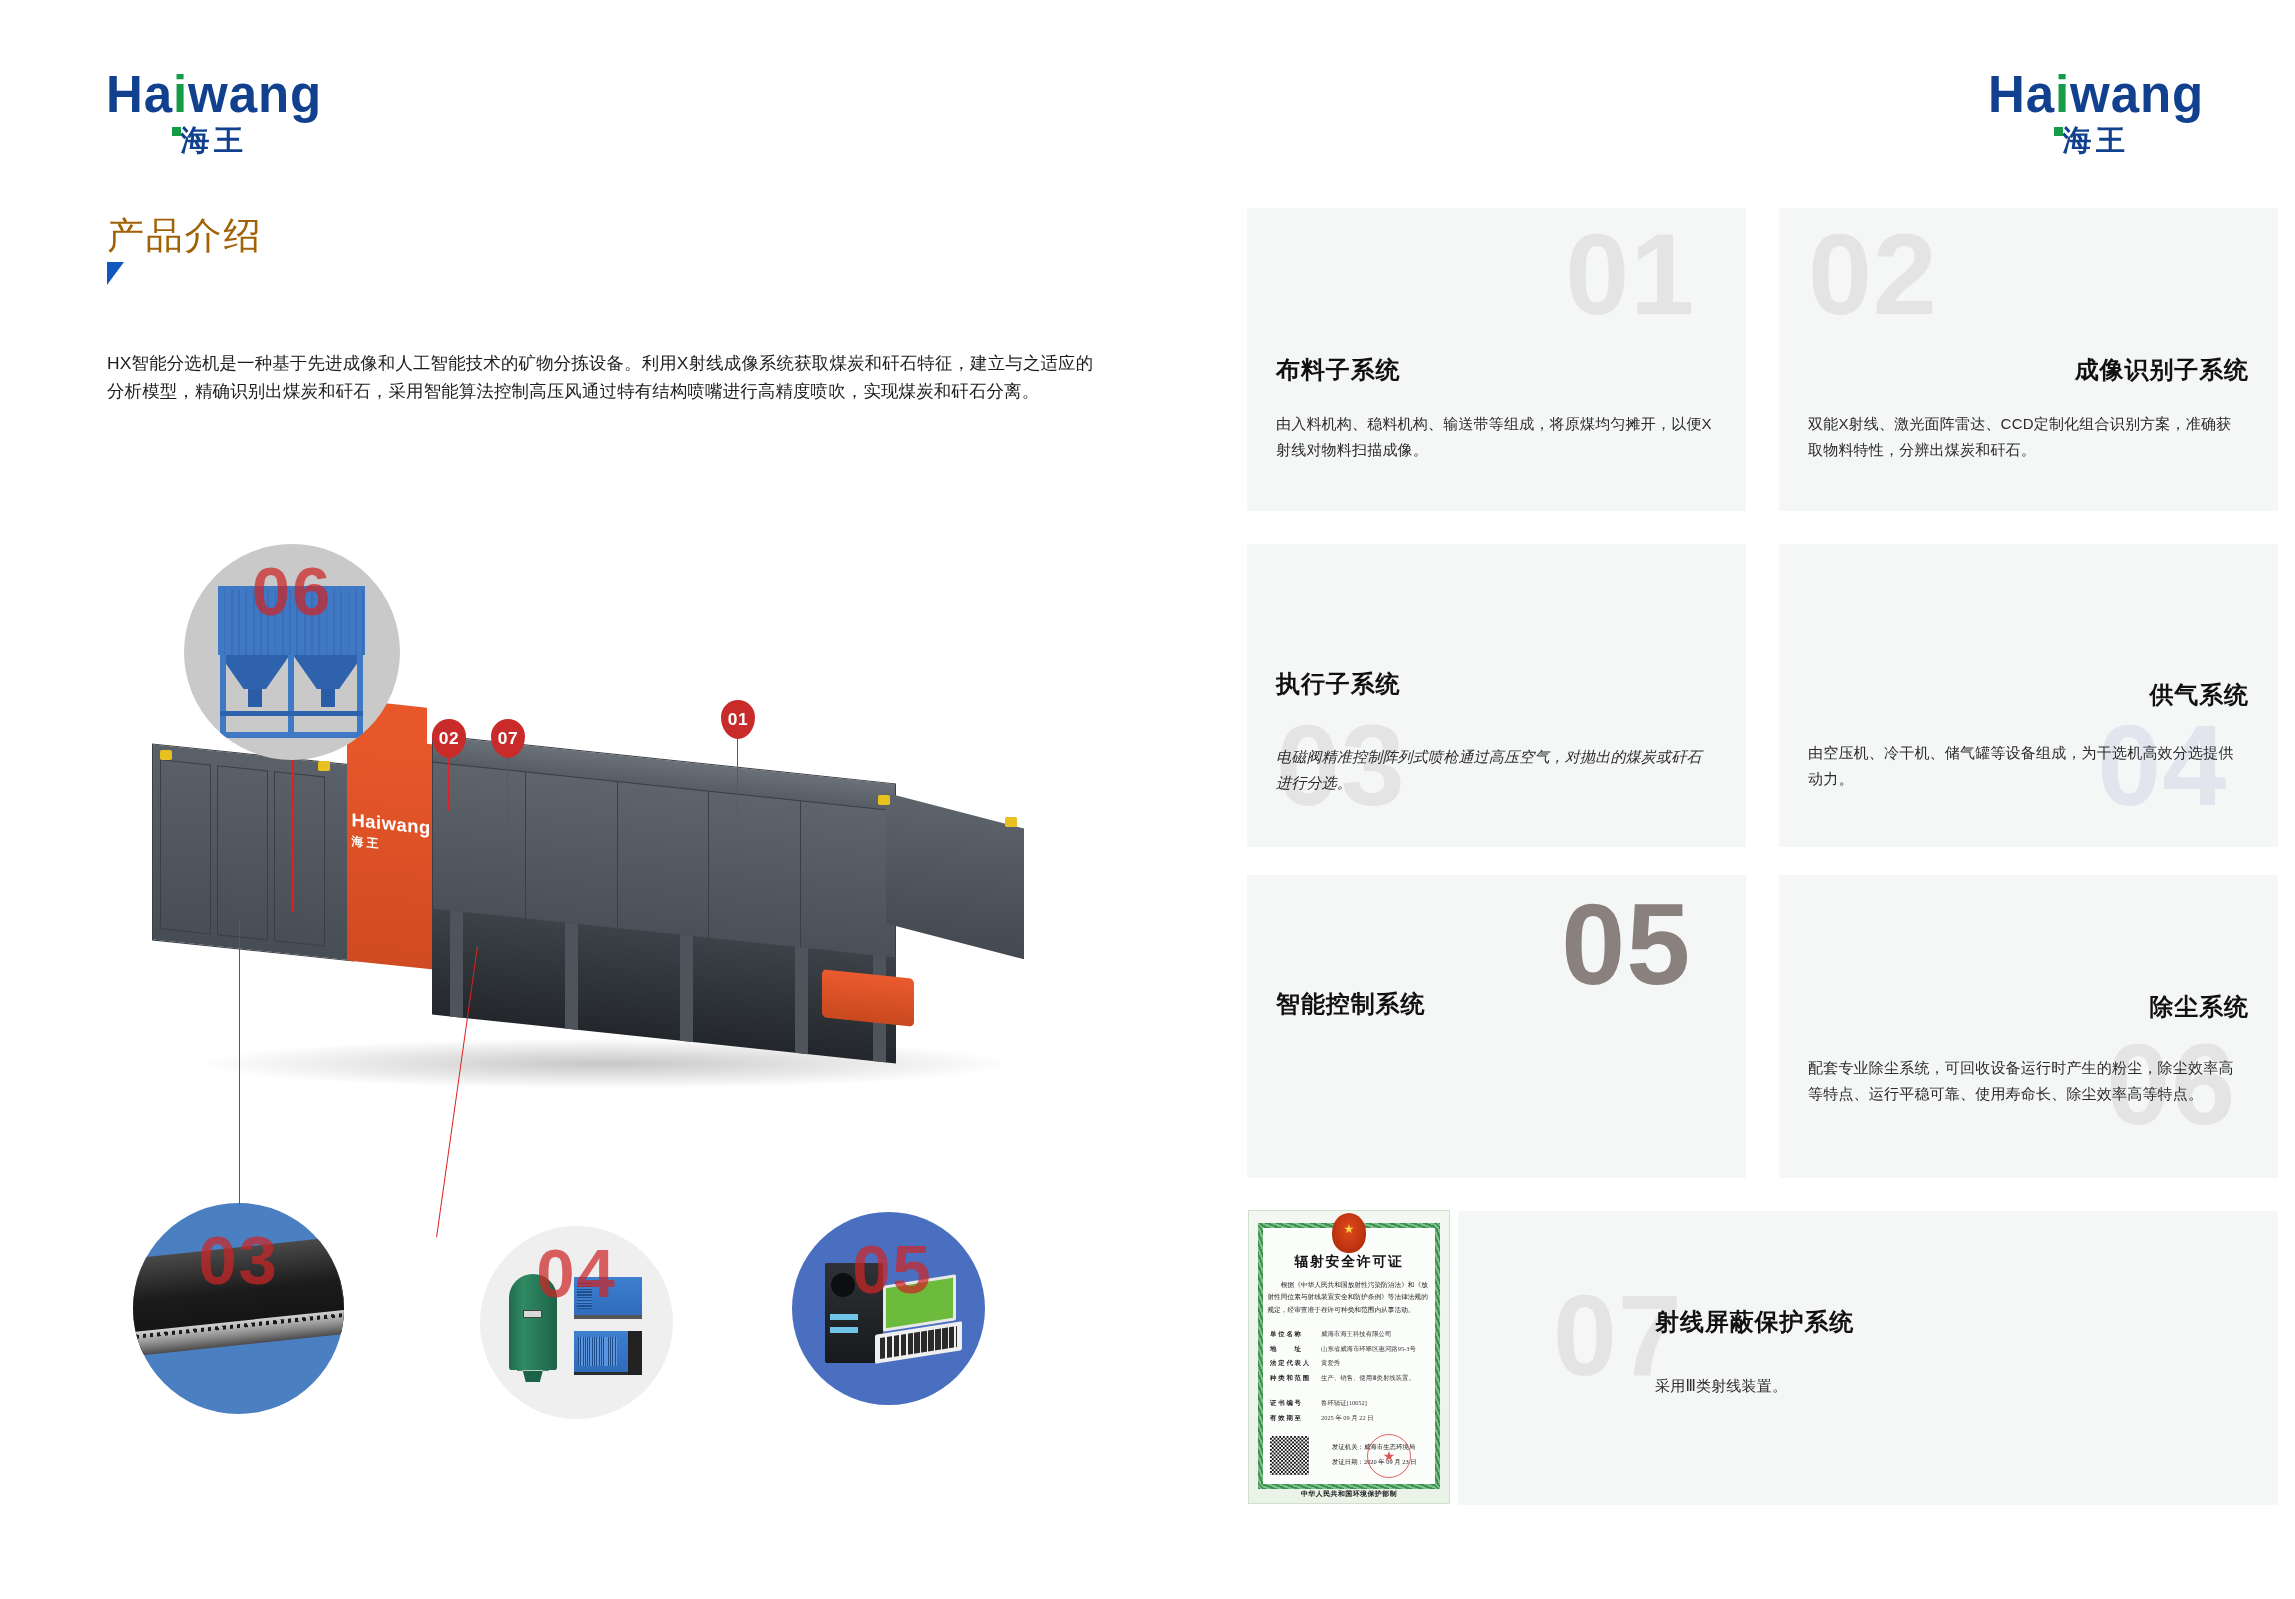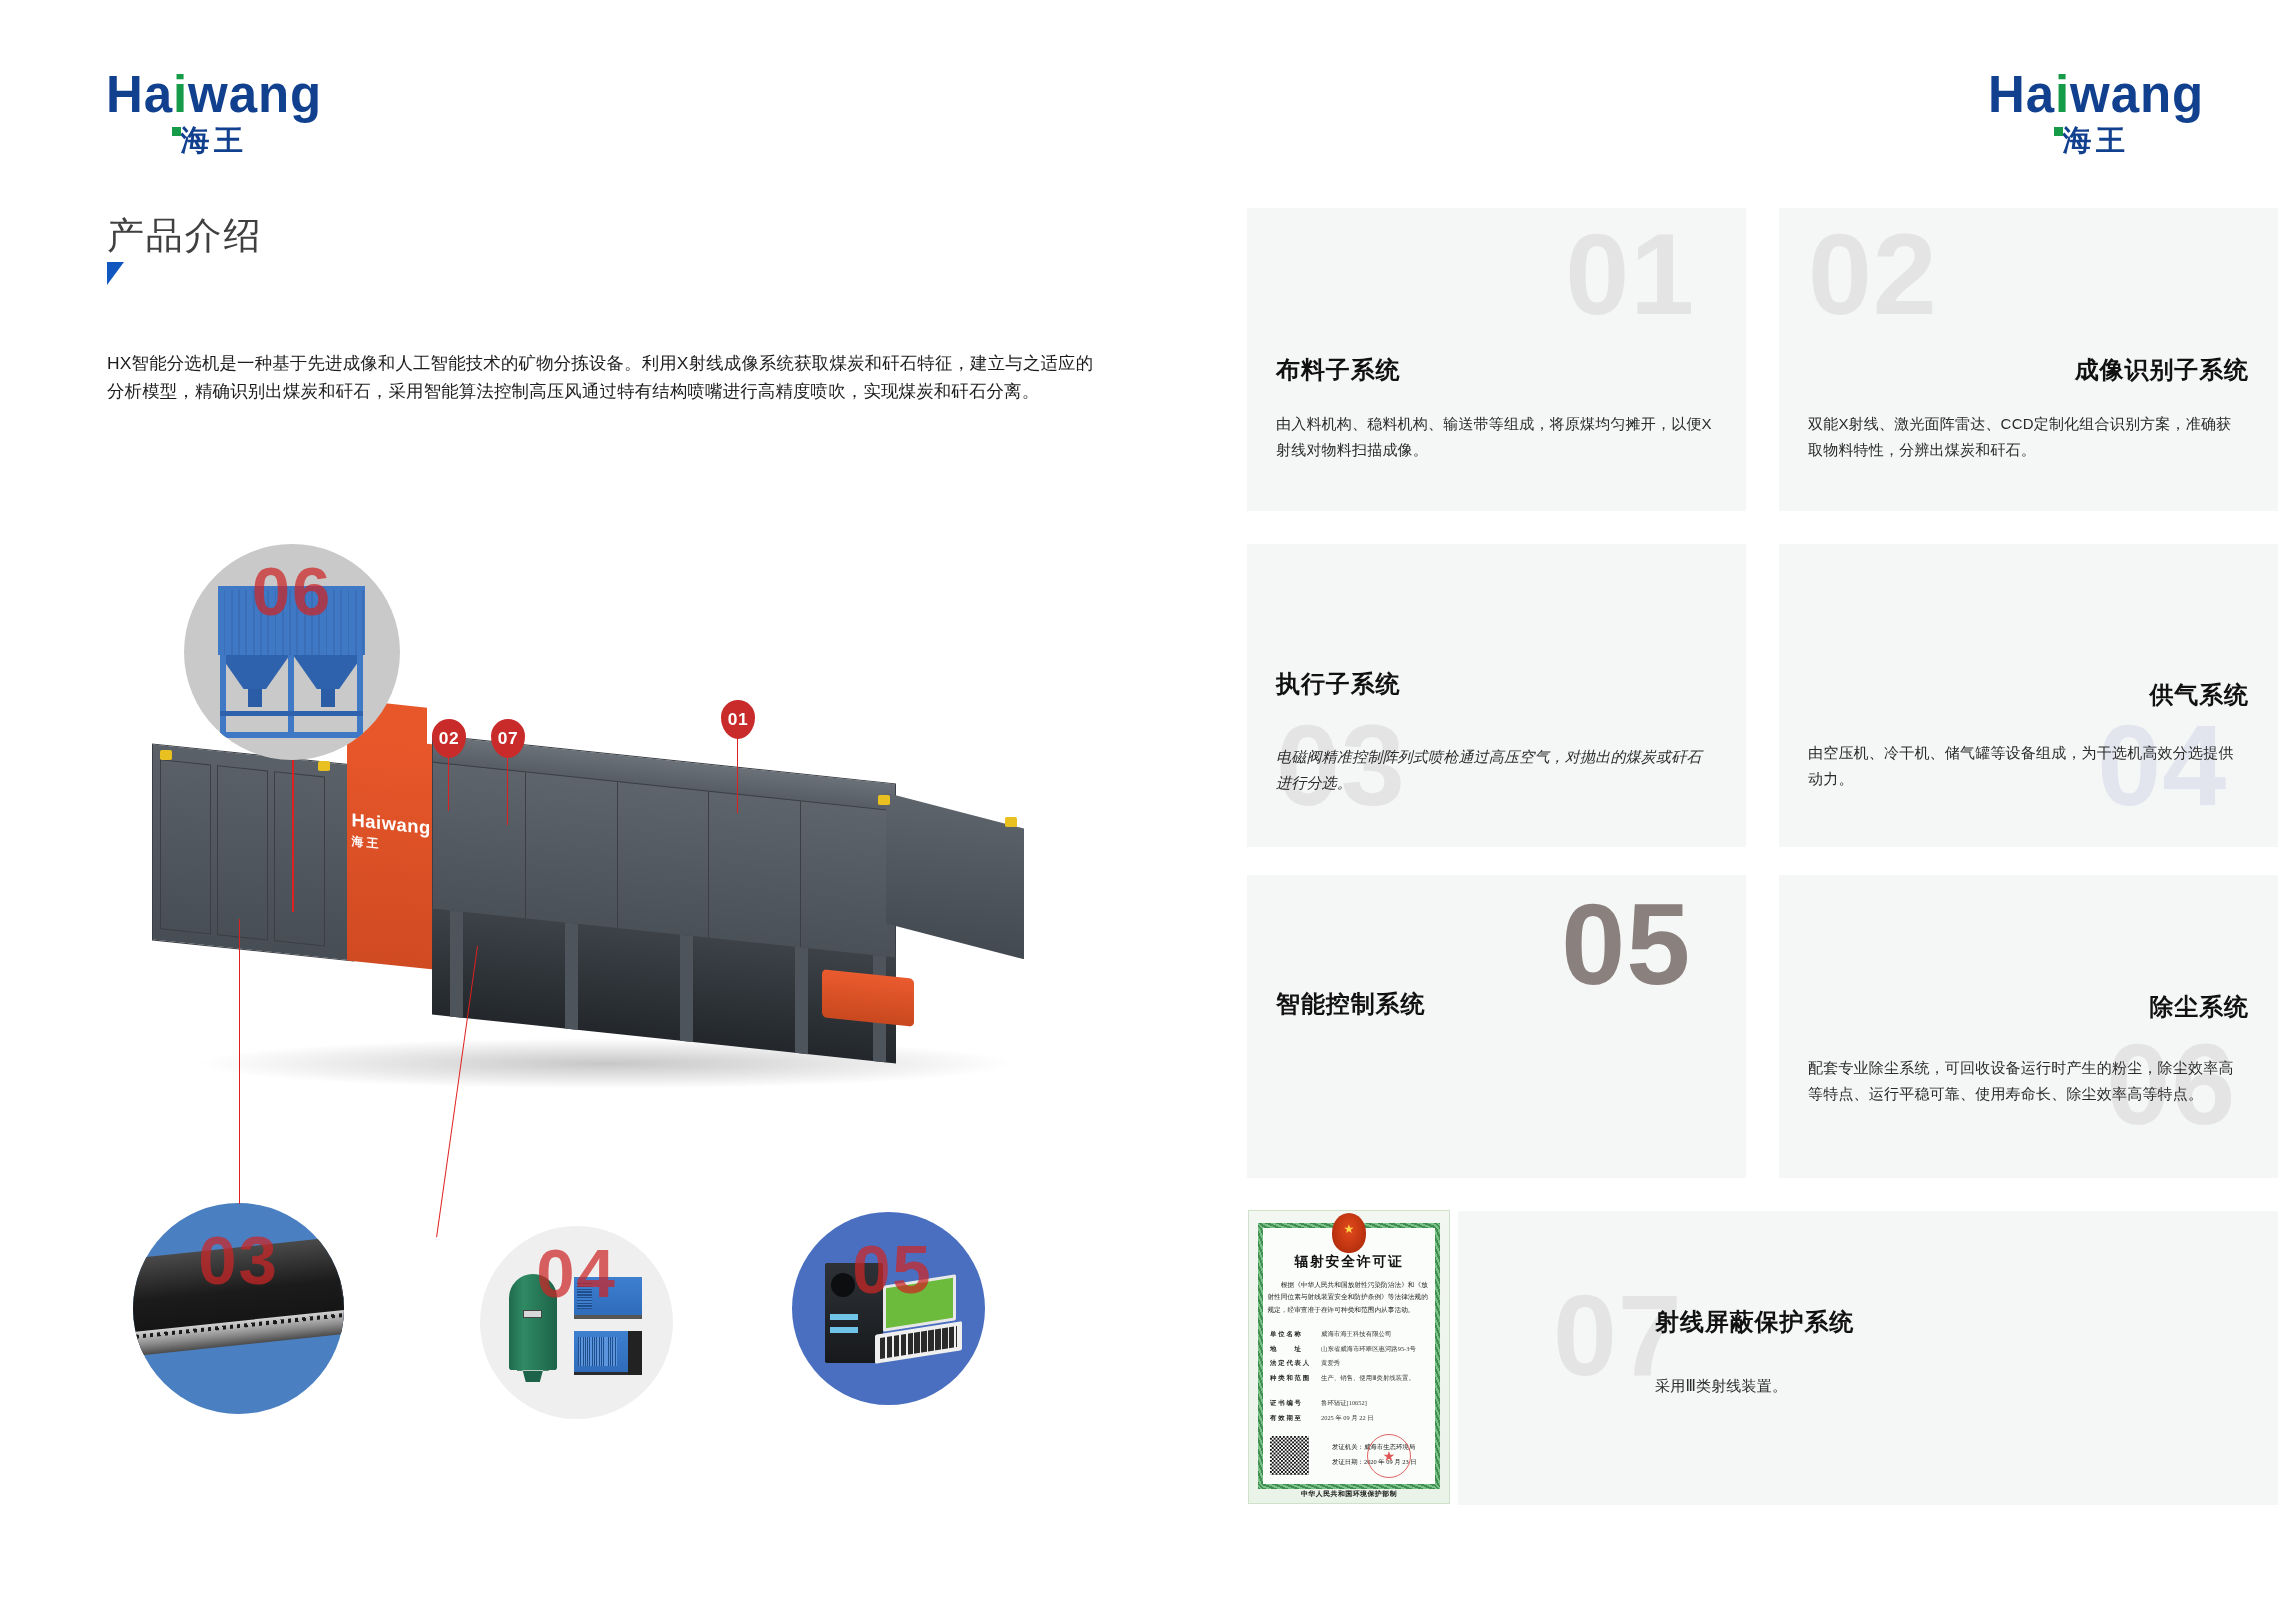--- a/index.html
+++ b/index.html
@@ -27,21 +27,21 @@
   .logo-cn::before {
     content: ""; position: absolute; left: -8.3px; top: 0.9px;
     width: 9.2px; height: 9.2px; background: #169b48;
   }
   .logo-left { left: 106px; top: 69px; }
   .logo-right { left: 1988px; top: 69px; }
 
   
   .section-title {
     position: absolute; left: 107px; top: 211px;
-    font-size: 37px; font-weight: 400; color: #404040; letter-spacing: 1.8px;
+    font-size: 37px; font-weight: 400; color: #a16207; letter-spacing: 1.8px;
   }
   .title-flag {
     position: absolute; left: 107px; top: 262px;
     width: 0; height: 0;
     border-left: 17.4px solid #1157c0;
     border-bottom: 23px solid transparent;
   }
   .intro {
     position: absolute; left: 107px; top: 349px; width: 992px;
     font-size: 17.4px; line-height: 1.62; color: #1d1d1d; letter-spacing: 0.2px;

